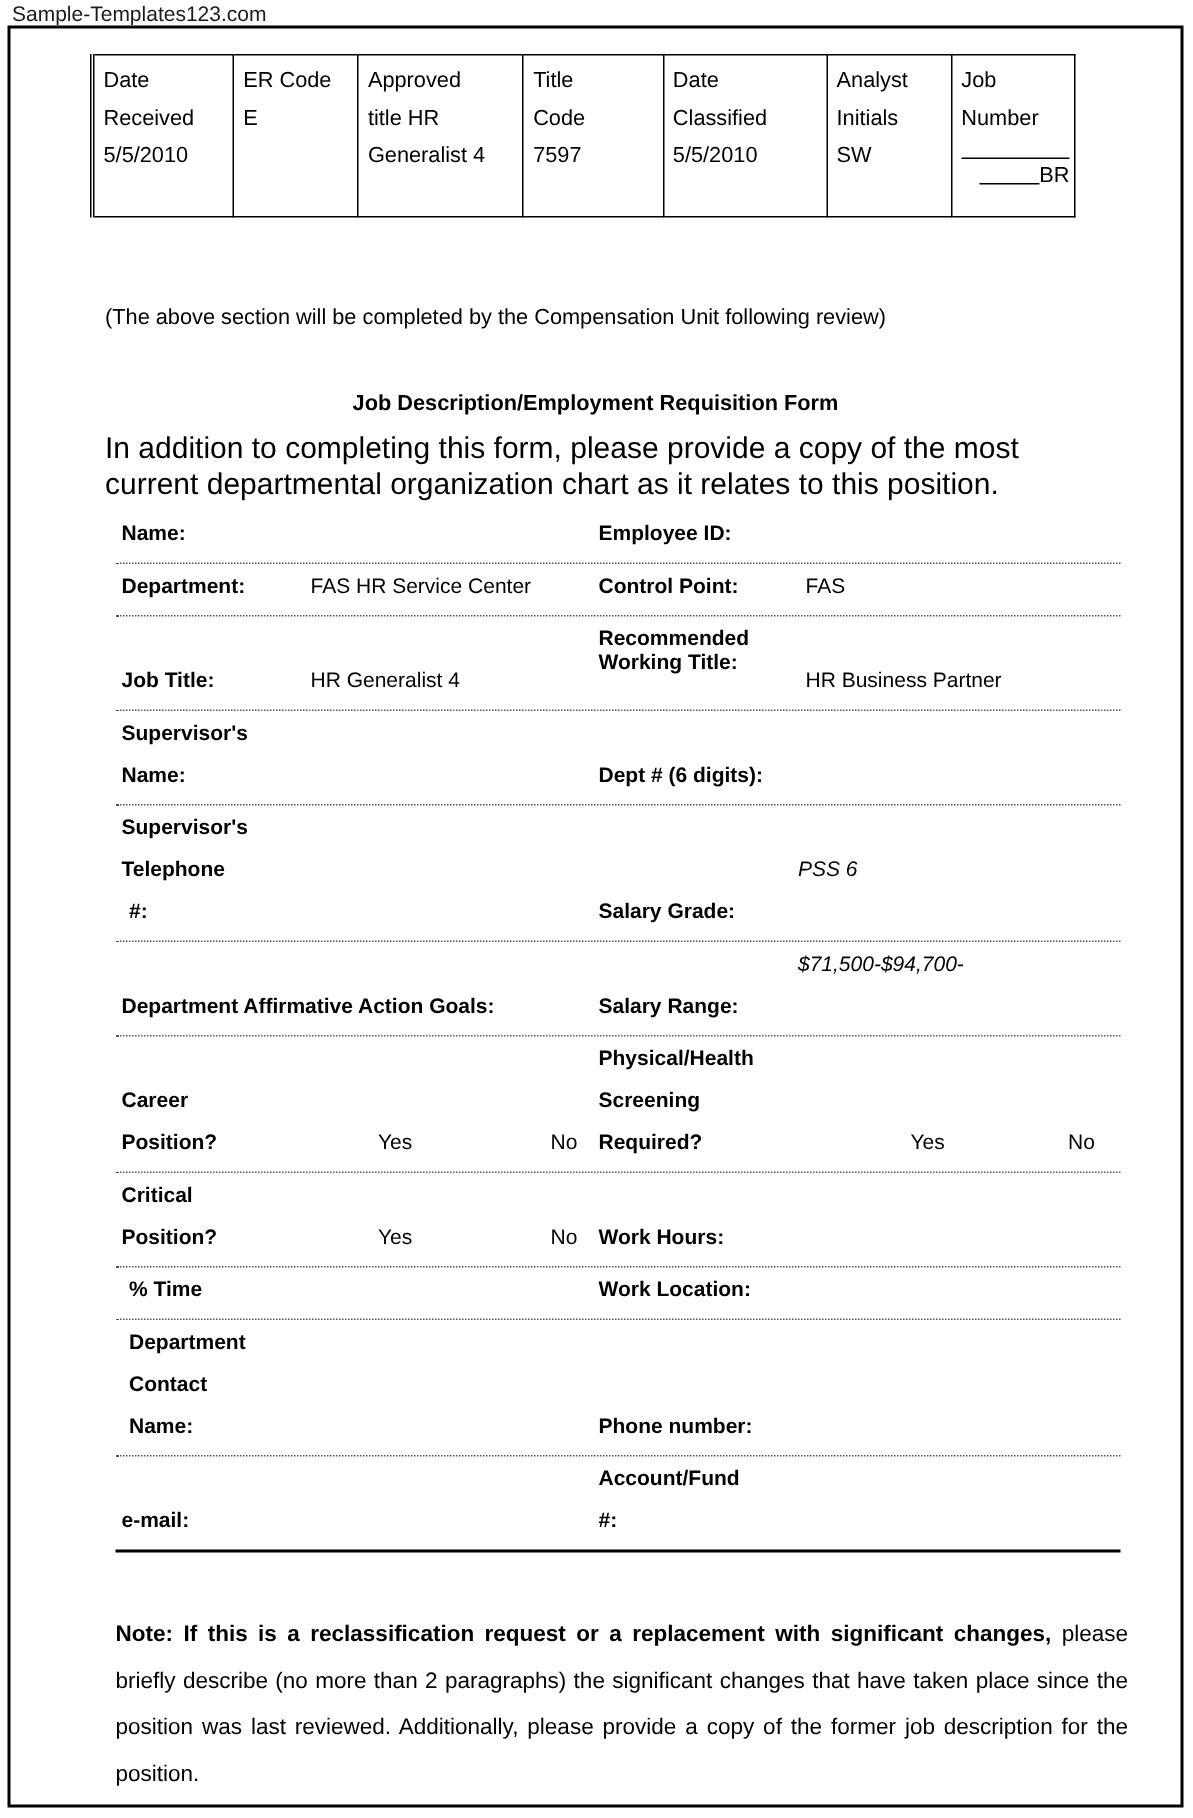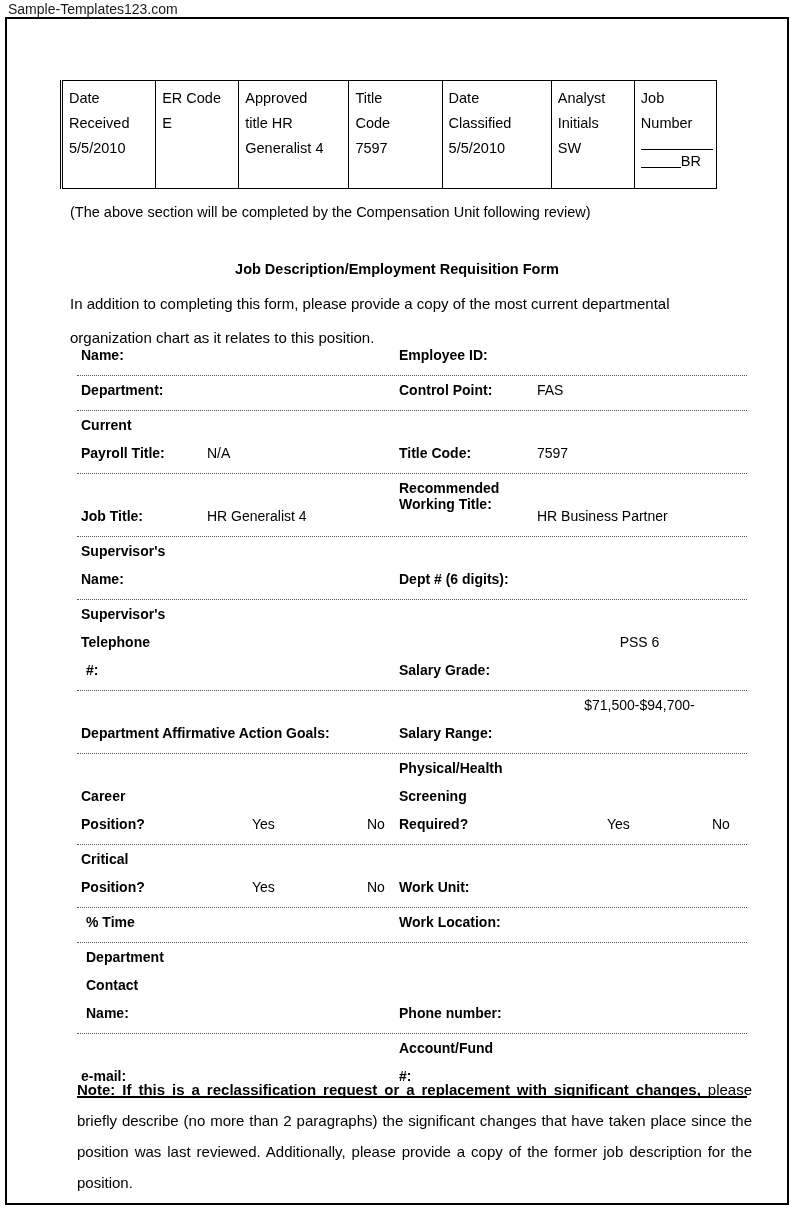--- a/index.html
+++ b/index.html
@@ -43,21 +43,20 @@
     position: absolute;
     left: 0; top: 0; right: 0; bottom: 0;
   }
 
   
   .comp-table-wrap {
     position: absolute;
     left: 53px;
     top: 17px;
     width: 657px;
-    margin-top: 44px;
   }
   .comp-table {
     border-collapse: collapse;
     width: 657px;
     table-layout: fixed;
     border-left: 3px double #000;
   }
   .comp-table td {
     border: 1.3px solid #000;
     vertical-align: top;
@@ -70,20 +69,21 @@
   .comp-table td .ln { display: block; white-space: nowrap; }
   .jobnum-rule {
     display: block;
     border-bottom: 1.6px solid #000;
     width: 72px;
     margin-top: 1px;
     height: 12px;
   }
   .jobnum-br {
     display: block;
+    text-align: right;
     padding-right: 3px;
     position: relative;
     height: 22px;
     line-height: 22px;
   }
   .jobnum-br .underline-seg {
     display: inline-block;
     border-bottom: 1.6px solid #000;
     width: 40px;
     height: 14px;
@@ -108,22 +108,22 @@
     width: 100%;
     text-align: center;
     font-size: 14.5px;
     font-weight: bold;
   }
   .intro {
     position: absolute;
     left: 63px;
     top: 268px;
     width: 660px;
-    font-size: 15px;
-    line-height: 34px;
+    font-size: 20px;
+    line-height: 24px;
   }
 
   
   .form {
     position: absolute;
     left: 70px;
     top: 322px;
     width: 670px;
   }
   .frow {
@@ -154,22 +154,22 @@
   .c-yes-l   { left: 175px; }
   .c-no-l    { left: 290px; }
   .c-lbl-r   { left: 322px; }
   .c-val-r   { left: 460px; }
   .c-yes-r   { left: 530px; }
   .c-no-r    { left: 635px; }
 
   .c-val-r-center {
     left: 455px;
     width: 215px;
-    text-align: center;
     white-space: nowrap;
+    font-style: italic;
   }
 
   
   .note {
     position: absolute;
     left: 70px;
     top: 1055px;
     width: 675px;
     font-size: 15px;
     line-height: 31px;
@@ -238,31 +238,25 @@
 
     <div class="frow frow-h1">
       <span class="fcell lbl c-lbl-l" style="top:0">Name:</span>
       <span class="fcell val c-val-l" style="top:0"></span>
       <span class="fcell lbl c-lbl-r" style="top:0">Employee ID:</span>
       <span class="fcell val c-val-r" style="top:0"></span>
     </div>
 
     <div class="frow frow-h1">
       <span class="fcell lbl c-lbl-l" style="top:0">Department:</span>
+      <span class="fcell val c-val-l" style="top:0">FAS HR Service Center</span>
       <span class="fcell lbl c-lbl-r" style="top:0">Control Point:</span>
       <span class="fcell val c-val-r" style="top:0">FAS</span>
     </div>
 
-    <div class="frow frow-h2">
-      <span class="fcell lbl c-lbl-l" style="top:0">Current</span>
-      <span class="fcell lbl c-lbl-l" style="top:28px">Payroll Title:</span>
-      <span class="fcell val c-val-l" style="top:28px">N/A</span>
-      <span class="fcell lbl c-lbl-r" style="top:28px">Title Code:</span>
-      <span class="fcell val c-val-r" style="top:28px">7597</span>
-    </div>
 
     <div class="frow frow-h2">
       <span class="fcell lbl c-lbl-l" style="top:28px">Job Title:</span>
       <span class="fcell val c-val-l" style="top:28px">HR Generalist 4</span>
       <span class="fcell lbl c-lbl-r" style="top:0">Recommended</span>
       <span class="fcell lbl c-lbl-r" style="top:16px">Working Title:</span>
       <span class="fcell val c-val-r" style="top:28px">HR Business Partner</span>
     </div>
 
     <div class="frow frow-h2">
@@ -296,21 +290,21 @@
       <span class="fcell lbl c-lbl-r" style="top:56px">Required?</span>
       <span class="fcell val c-yes-r" style="top:56px">Yes</span>
       <span class="fcell val c-no-r" style="top:56px">No</span>
     </div>
 
     <div class="frow frow-h2">
       <span class="fcell lbl c-lbl-l" style="top:0">Critical</span>
       <span class="fcell lbl c-lbl-l" style="top:28px">Position?</span>
       <span class="fcell val c-yes-l" style="top:28px">Yes</span>
       <span class="fcell val c-no-l" style="top:28px">No</span>
-      <span class="fcell lbl c-lbl-r" style="top:28px">Work Unit:</span>
+      <span class="fcell lbl c-lbl-r" style="top:28px">Work Hours:</span>
       <span class="fcell val c-val-r" style="top:28px"></span>
     </div>
 
     <div class="frow frow-h1">
       <span class="fcell lbl c-lbl-l-i" style="top:0">% Time</span>
       <span class="fcell lbl c-lbl-r" style="top:0">Work Location:</span>
       <span class="fcell val c-val-r" style="top:0"></span>
     </div>
 
     <div class="frow frow-h3">

